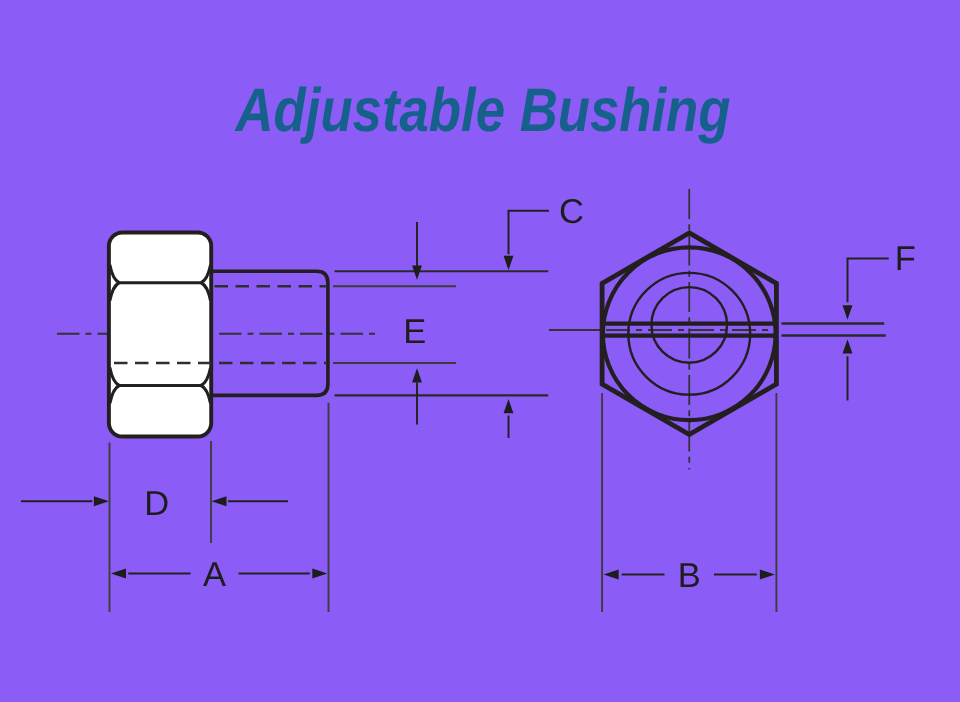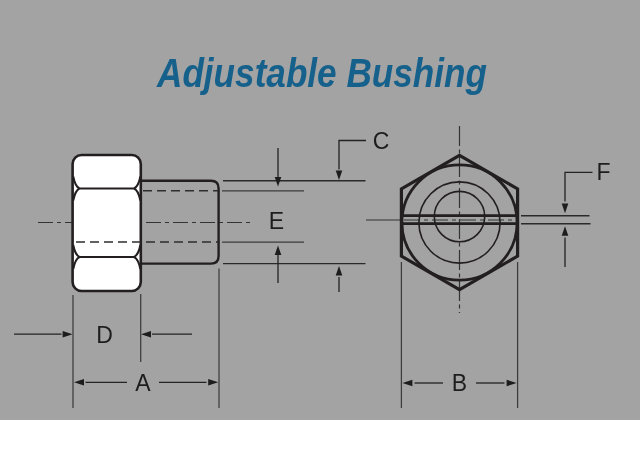--- a/index.html
+++ b/index.html
@@ -1,16 +1,16 @@
 <!DOCTYPE html>
 <html><head>
 <meta charset="utf-8">
 <style>
   html,body{margin:0;padding:0;background:#ffffff;}
-  .stage{position:relative;width:640px;height:420px;background:#a3a3a3;overflow:hidden;
+  .stage{position:relative;width:640px;height:468px;background:#8b5cf6;overflow:hidden;
          font-family:"Liberation Sans", sans-serif;}
   svg text{font-family:"Liberation Sans", sans-serif;}
   .dimlabel{font-size:23px;fill:#1d1d1d;}
 </style>
 </head>
 <body>
 
 <div class="stage">
 <svg width="640" height="468" viewBox="0 0 640 468">
 

